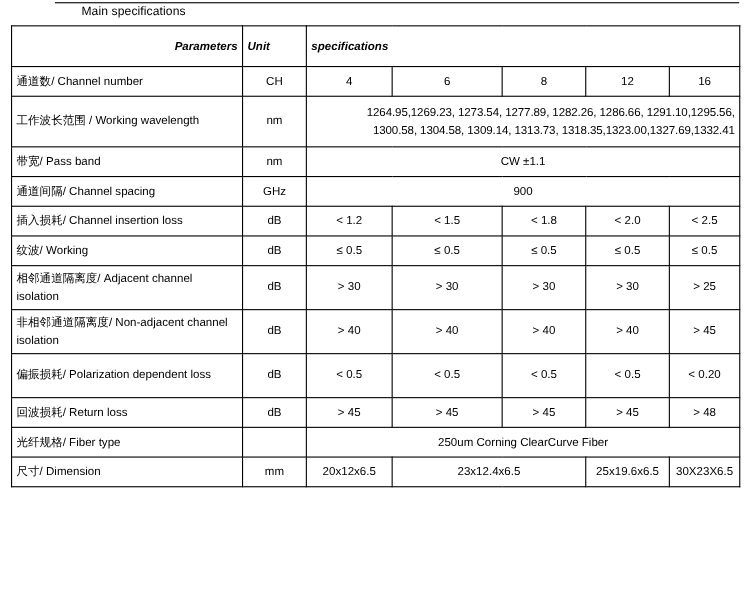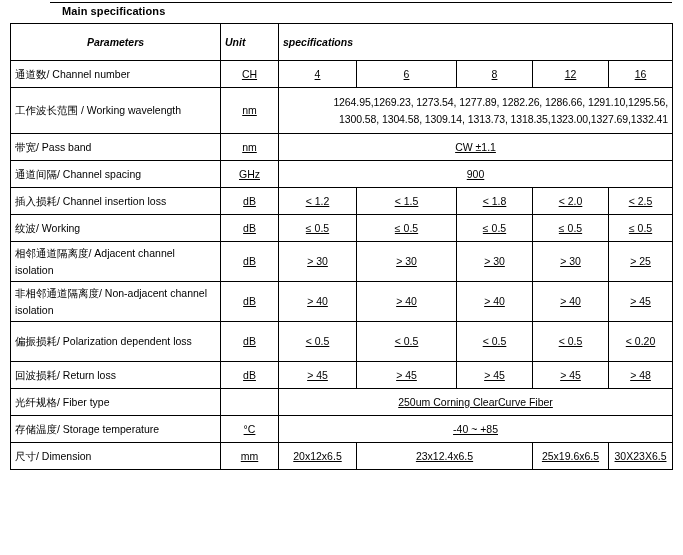--- a/index.html
+++ b/index.html
@@ -23,24 +23,24 @@
   .top-rule {
     position: absolute;
     left: 50px;
     top: 2px;
     width: 622px;
     height: 1px;
     background: #000000;
   }
   .section-title {
     position: absolute;
-    left: 62px;
+    left: 74px;
     top: 5px;
     font-size: 11px;
-    font-weight: bold;
+    font-weight: normal;
     letter-spacing: 0.1px;
     white-space: nowrap;
   }
   .table-wrap {
     position: absolute;
     left: 10px;
     top: 23px;
     width: 662px;
   }
   table.spec {
@@ -64,34 +64,33 @@
   col.c-s3    { width: 76px; }
   col.c-s4    { width: 76px; }
   col.c-s5    { width: 64px; }
 
   .hdr {
     font-weight: bold;
     font-style: italic;
     font-size: 11.5px;
   }
   .hdr-param {
-    text-align: center;
+    text-align: right;
     padding-left: 10px;
   }
   .hdr-center {
     text-align: left;
   }
   td.param {
     text-align: left;
     padding-left: 10px;
     padding-right: 6px;
   }
   td.center {
     text-align: center;
-    text-decoration: underline;
   }
   td.wl {
     text-align: right;
     font-size: 10px;
     line-height: 1.75;
     padding-top: 4px;
     padding-bottom: 4px;
     letter-spacing: -0.1px;
   }
   .row-h-head  { height: 37px; }
@@ -219,25 +218,20 @@
           <td class="center">&gt; 48</td>
         </tr>
 
         <tr class="row-h-std">
           <td class="param cn">光纤规格/ Fiber type</td>
           <td class="center"></td>
           <td class="center" colspan="5">250um Corning ClearCurve Fiber</td>
         </tr>
 
 
-        <tr class="row-h-std">
-          <td class="param cn">存储温度/ Storage temperature</td>
-          <td class="center">°C</td>
-          <td class="center" colspan="5">-40 ~ +85</td>
-        </tr>
 
         <tr class="row-h-std">
           <td class="param cn">尺寸/ Dimension</td>
           <td class="center">mm</td>
           <td class="center">20x12x6.5</td>
           <td class="center" colspan="2">23x12.4x6.5</td>
           <td class="center">25x19.6x6.5</td>
           <td class="center">30X23X6.5</td>
         </tr>
 

